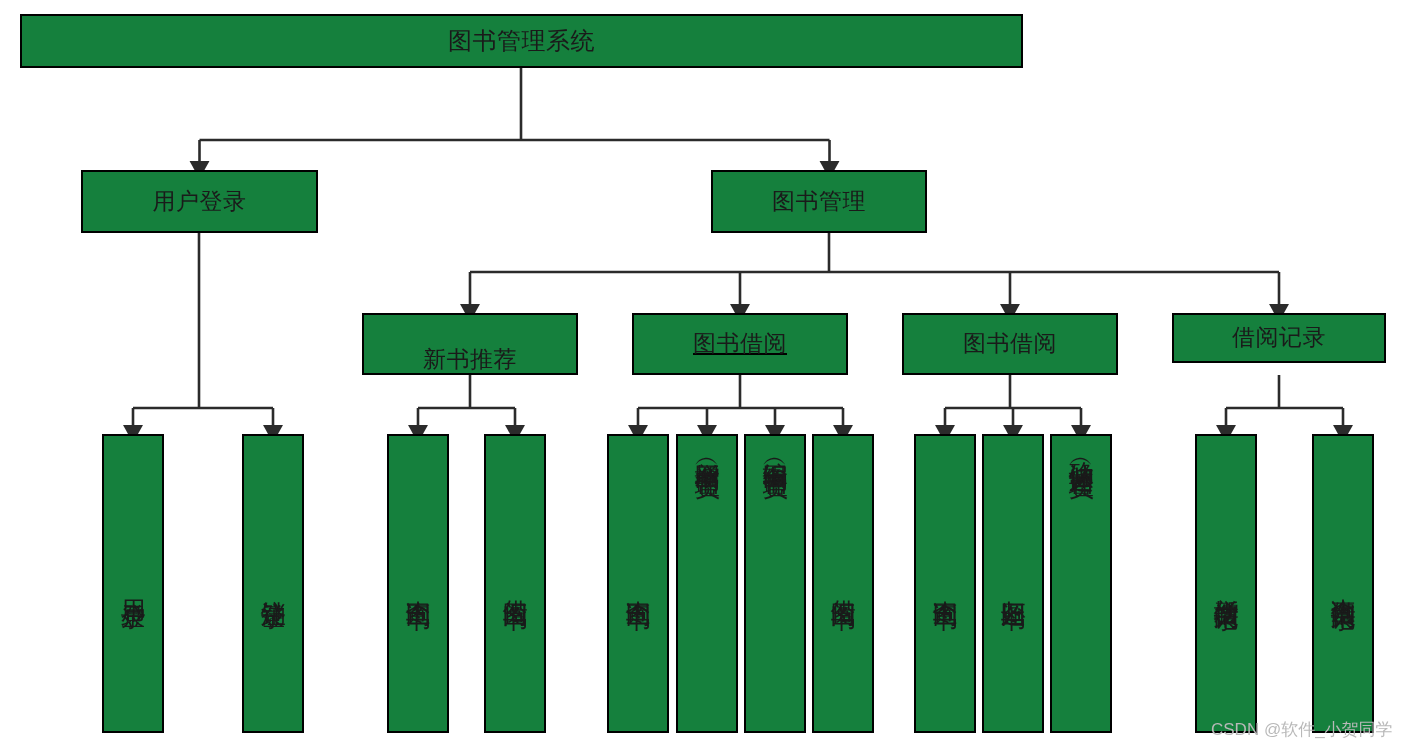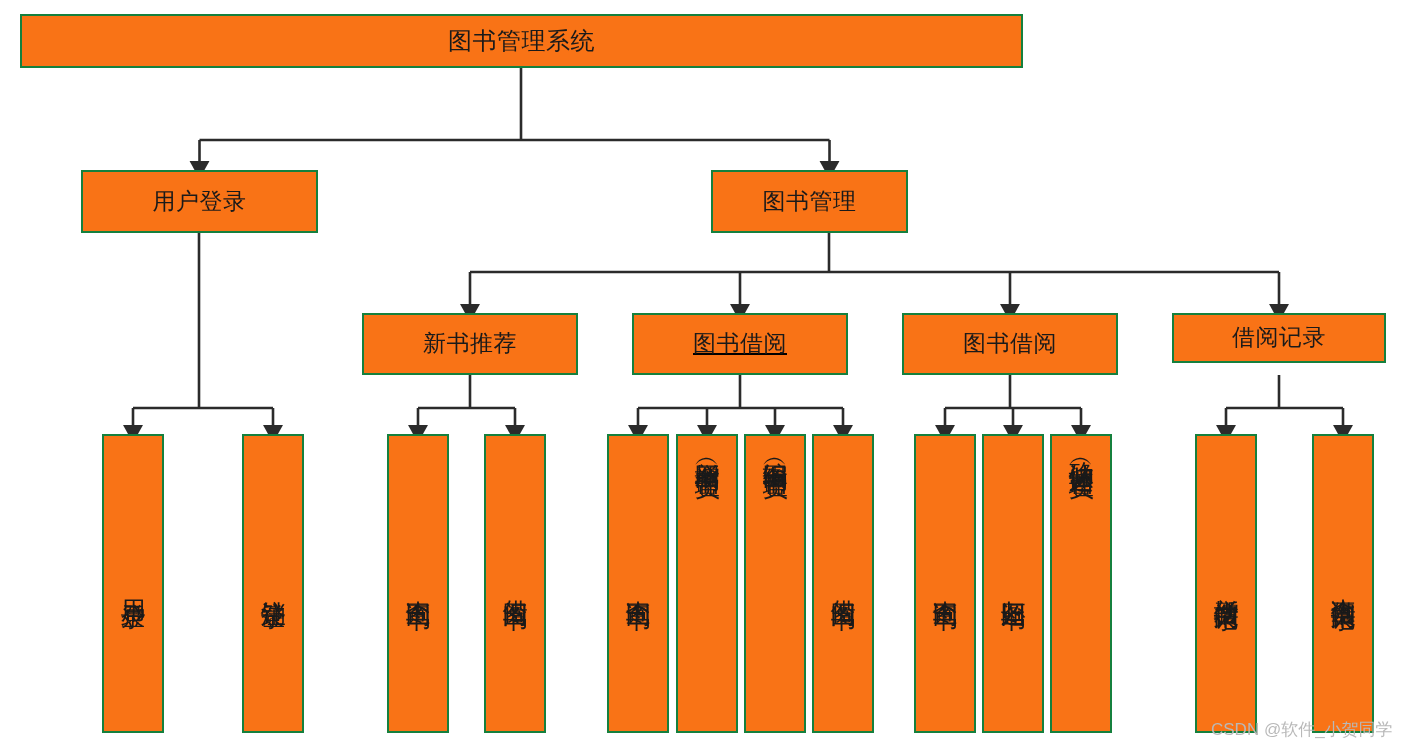--- a/index.html
+++ b/index.html
@@ -22,22 +22,22 @@
     position: absolute;
     left: 0;
     top: 0;
     width: 1405px;
     height: 747px;
     pointer-events: none;
   }
   .node {
     position: absolute;
     box-sizing: border-box;
-    background: #f97316;
-    border: 2px solid #15803d;
+    background: #15803d;
+    border: 2px solid #000000;
     display: flex;
     align-items: center;
     justify-content: center;
     overflow: hidden;
   }
   .node .label {
     color: #1a1a1a;
     text-align: center;
     line-height: 1.12;
     white-space: pre;
@@ -123,24 +123,24 @@
       </g>
   </svg>
 
   <div id="node-layer">
       <div class="node root horiz" style="left: 20px; top: 14px; width: 1003px; height: 54px;">
         <span class="label">图书管理系统</span>
       </div>
       <div class="node level2 horiz" style="left: 81px; top: 170px; width: 237px; height: 63px;">
         <span class="label">用户登录</span>
       </div>
-      <div class="node level2 horiz" style="left: 711px; top: 170px; width: 197px; height: 63px;">
+      <div class="node level2 horiz" style="left: 711px; top: 170px; width: 216px; height: 63px;">
         <span class="label">图书管理</span>
       </div>
-      <div class="node level3 horiz" style="left: 362px; top: 313px; width: 216px; height: 62px;">
+      <div class="node level3 horiz" style="left: 362px; top: 313px; width: 216px; height: 62px; align-items: flex-end;">
         <span class="label">新书推荐</span>
       </div>
       <div class="node level3 horiz" style="left: 632px; top: 313px; width: 216px; height: 62px; text-decoration: underline;">
         <span class="label">图书借阅</span>
       </div>
       <div class="node level3 horiz" style="left: 902px; top: 313px; width: 216px; height: 62px;">
         <span class="label">图书借阅</span>
       </div>
       <div class="node level3 horiz" style="left: 1172px; top: 313px; width: 214px; height: 50px;">
         <span class="label">借阅记录</span>

